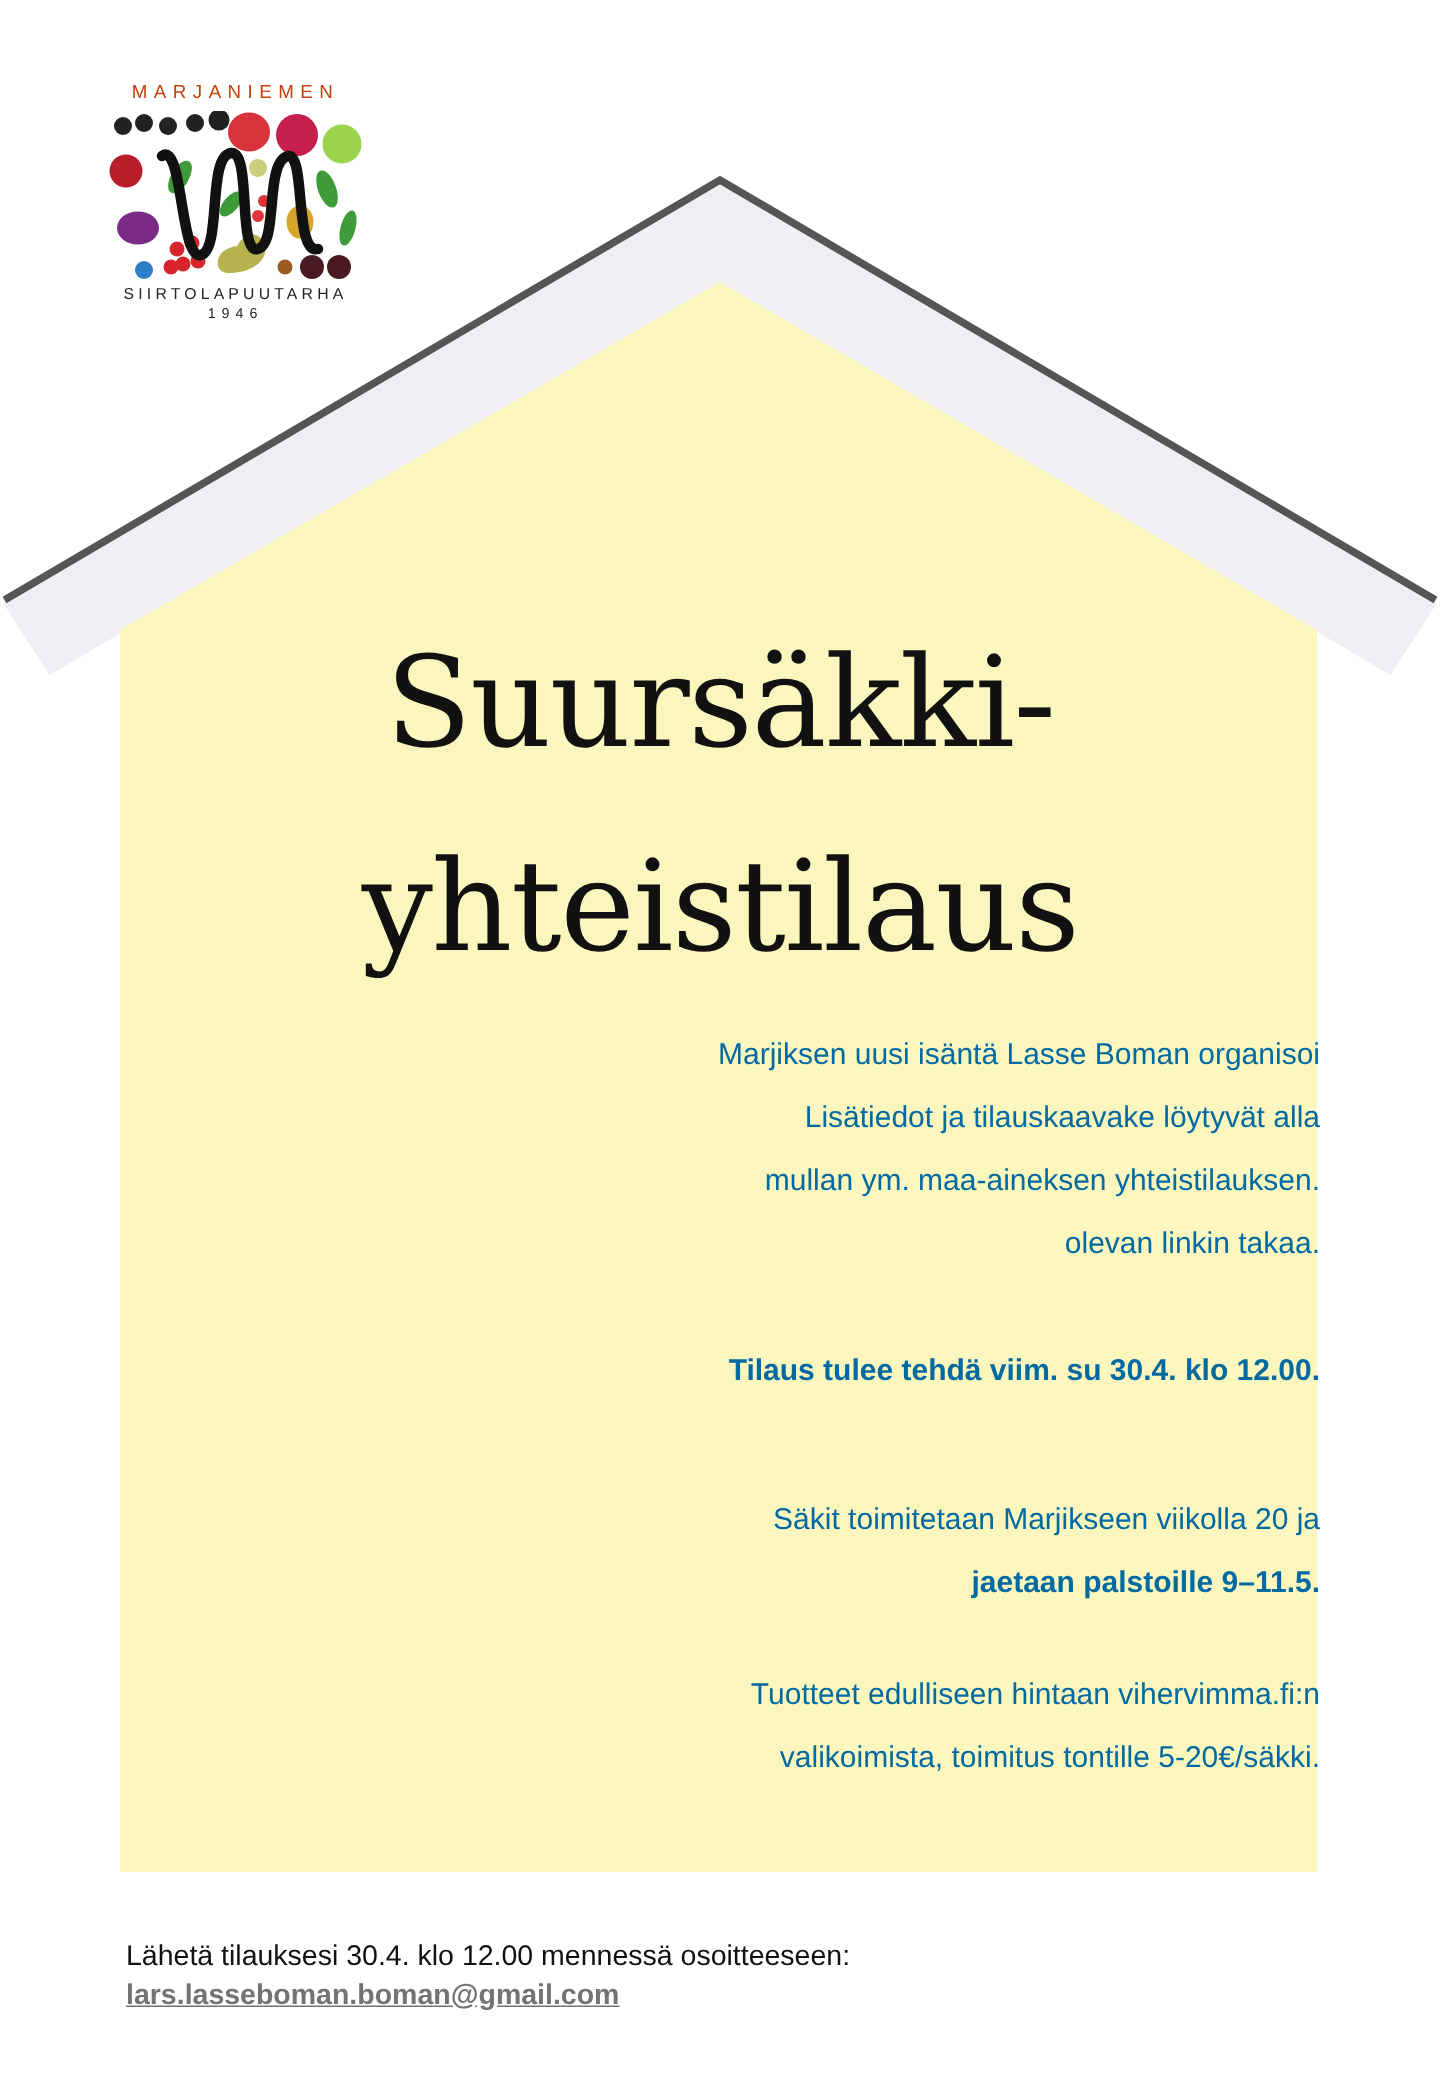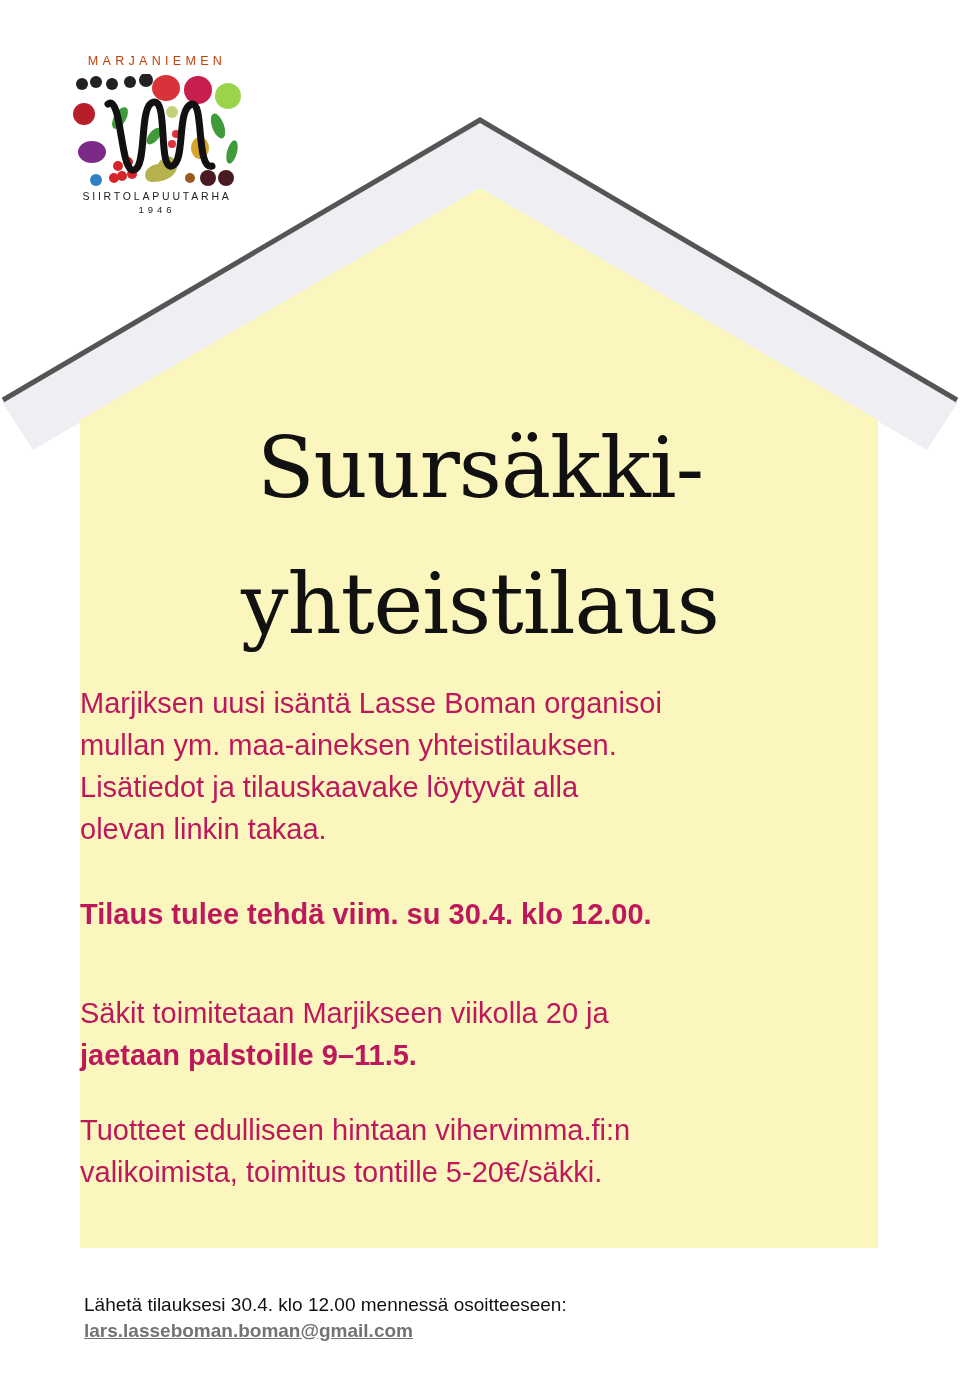--- a/index.html
+++ b/index.html
@@ -8,22 +8,22 @@
     .logo { position: absolute; left: 60px; top: 52px; width: 190px; height: 165px; }
     .logo-top { position: absolute; left: 12px; top: 2px; width: 170px; text-align: center;
       font-family: "Liberation Sans", sans-serif; font-size: 12.5px; letter-spacing: 4.3px; color: #c2410c; }
     .logo-art { position: absolute; left: 12px; top: 22px; width: 170px; height: 118px; }
     .logo-bottom { position: absolute; left: 12px; top: 138px; width: 170px; text-align: center;
       font-family: "Liberation Sans", sans-serif; font-size: 10.5px; letter-spacing: 2.8px; color: #222; }
     .logo-year { position: absolute; left: 12px; top: 152px; width: 170px; text-align: center;
       font-family: "Liberation Sans", sans-serif; font-size: 9.5px; letter-spacing: 4px; color: #222; }
     .title { position: absolute; left: 80px; width: 800px; top: 400px; text-align: center;
       font-family: "DejaVu Serif", serif; font-size: 84px; line-height: 136px; color: #111; letter-spacing: -1px; }
-    .body-text { position: absolute; left: 80px; width: 800px; text-align: left;
-      font-family: "Liberation Sans", sans-serif; font-size: 29px; line-height: 42px; color: #be185d; }
+    .body-text { position: absolute; left: 80px; width: 800px; text-align: right;
+      font-family: "Liberation Sans", sans-serif; font-size: 20px; line-height: 42px; color: #0369a1; }
     .bold { font-weight: bold; }
     .p1 { top: 682px; }
     .p2 { top: 893px; font-weight: bold; }
     .p3 { top: 980px; margin-top: 12px; }
     .p4 { top: 1109px; }
     .footer { position: absolute; left: 84px; top: 1292px; font-family: "Liberation Sans", sans-serif;
       font-size: 19px; line-height: 26px; color: #111; }
     .email { font-weight: bold; text-decoration: underline; color: #737373; }
   </style>
 </head>
@@ -91,22 +91,22 @@
   <div class="logo-year">1946</div>
 </div>
 
 <div class="title">
   <div>Suursäkki-</div>
   <div>yhteistilaus</div>
 </div>
 
 <div class="body-text p1">
   <div>Marjiksen uusi isäntä Lasse Boman organisoi</div>
+  <div>Lisätiedot ja tilauskaavake löytyvät alla</div>
   <div>mullan ym. maa-aineksen yhteistilauksen.</div>
-  <div>Lisätiedot ja tilauskaavake löytyvät alla</div>
   <div>olevan linkin takaa.</div>
 </div>
 
 <div class="body-text p2">Tilaus tulee tehdä viim. su 30.4. klo 12.00.</div>
 
 <div class="body-text p3">
   <div>Säkit toimitetaan Marjikseen viikolla 20 ja</div>
   <div class="bold">jaetaan palstoille 9–11.5.</div>
 </div>
 

